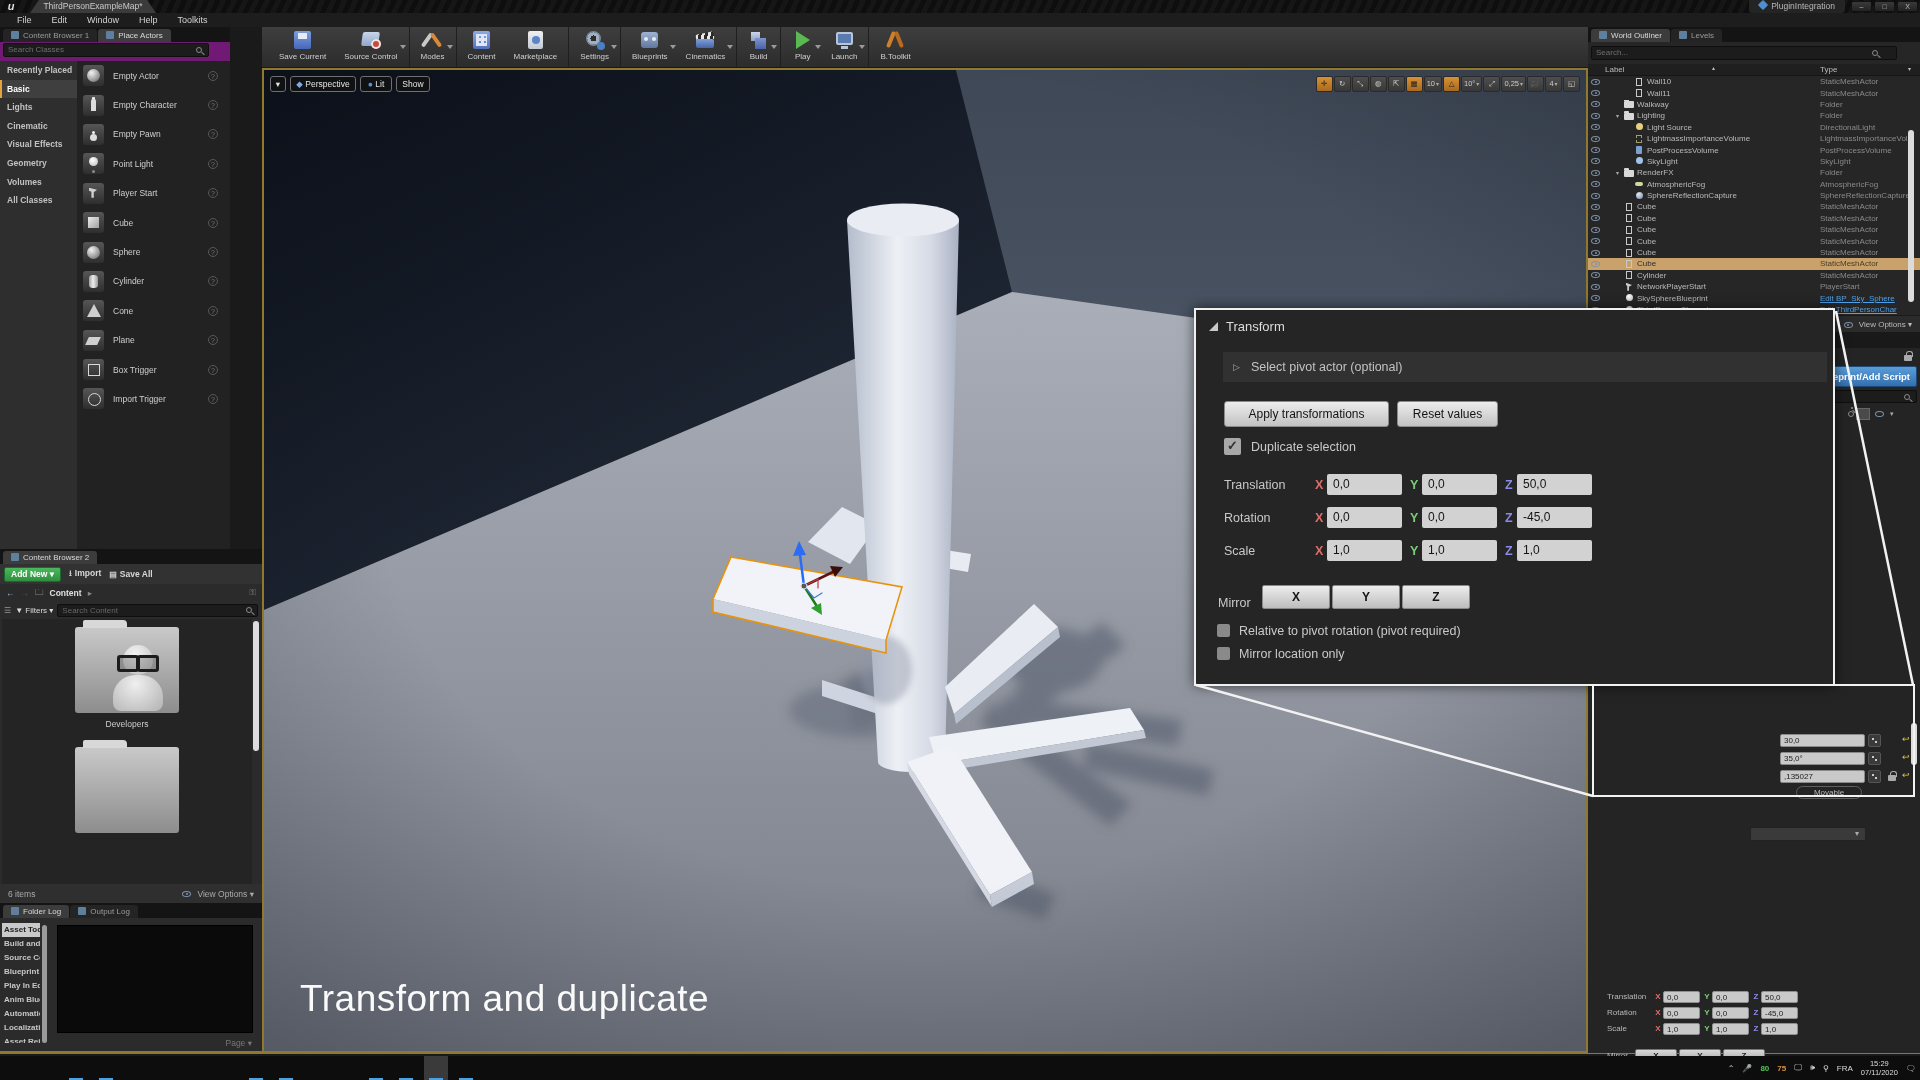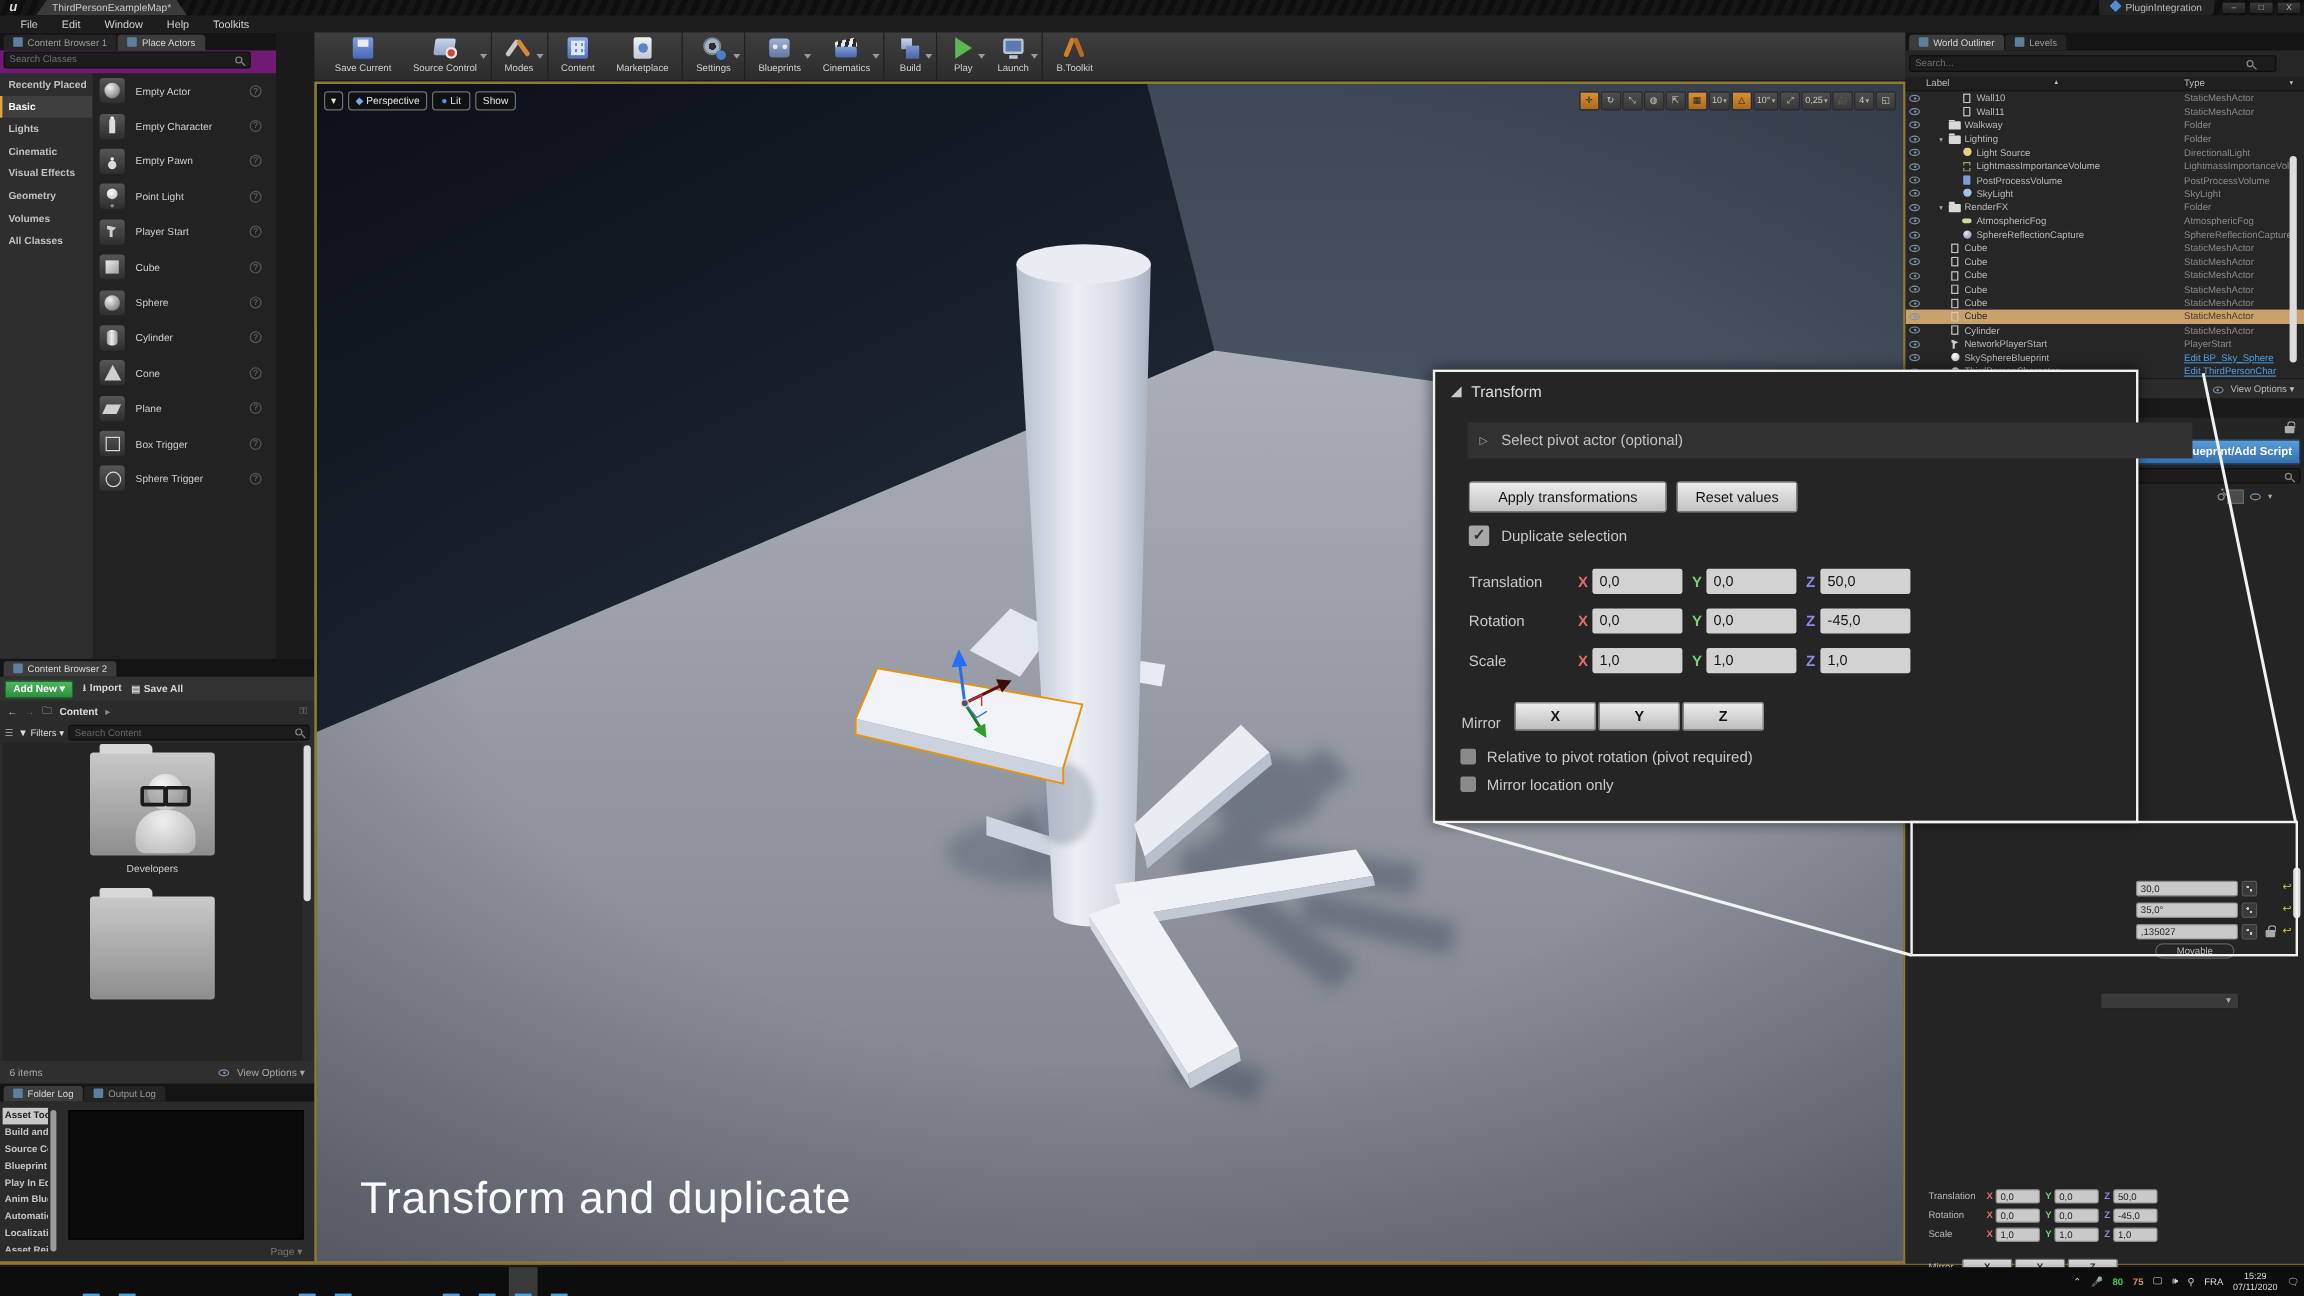--- a/index.html
+++ b/index.html
@@ -164,21 +164,21 @@
 .mini-lbl{width:47px;flex:none}
 .ax{font-weight:bold;font-size:8px;width:8px;text-align:center;flex:none;margin-right:1px}
 .ax.x{color:#e06c6c}.ax.y{color:#77d077}.ax.z{color:#8a8ae8}
 .mini-box{width:37px;height:12px;background:#c9c9c9;border-radius:2px;color:#1d1d1d;font-size:8px;line-height:11px;padding:0 3px;margin-right:3px;flex:none;border:1px solid #8f8f8f}
 .mini-mirror-btn{width:42px;height:13px;background:linear-gradient(#d9d9d9,#a8a8a8);border:1px solid #777;border-radius:2px;color:#222;font-size:8px;font-weight:bold;line-height:12px;text-align:center;margin-right:2px}
 .mini-cb{width:8px;height:8px;background:#8a8a8a;border-radius:1px;margin-right:5px;flex:none}
 
 .callout-frame{position:absolute;left:1592px;top:684px;width:323px;height:113px;border:2.5px solid #f2f2f2;z-index:30;pointer-events:none}
 svg.lines{position:absolute;left:0;top:0;width:1920px;height:1080px;z-index:31;pointer-events:none}
 
-.dialog{left:1194px;top:308px;width:588px;height:378px;background:#252525;border:2.5px solid #f0f0f0;z-index:20;box-shadow:0 0 12px rgba(0,0,0,.6)}
+.dialog{left:1194px;top:308px;width:641px;height:378px;background:#252525;border:2.5px solid #f0f0f0;z-index:20;box-shadow:0 0 12px rgba(0,0,0,.6)}
 .dlg-title{position:absolute;left:30px;top:9px;font-size:13px;color:#dedede}
 .dlg-tri{position:absolute;left:13px;top:12px;width:0;height:0;border-left:9px solid transparent;border-bottom:9px solid #c9c9c9}
 .pivot-row{position:absolute;left:27px;top:42px;width:604px;height:30px;background:#313131;color:#c2c2c2;font-size:12.5px;line-height:30px;padding-left:28px}
 .pivot-row::before{content:"▷";position:absolute;left:10px;top:0;font-size:9px;color:#aaa}
 .dlg-btn{position:absolute;height:26px;background:linear-gradient(#ededed,#c2c2c2);border:1px solid #8a8a8a;border-radius:3px;color:#141414;font-size:12px;text-align:center}
 .dlg-cb{position:absolute;width:17px;height:17px;background:#a8a8a8;border-radius:2px;color:#333;font-size:13px;font-weight:bold;line-height:16px;text-align:center}
 .dlg-cb.small{width:13px;height:13px;background:#8a8a8a}
 .dlg-lbl{position:absolute;font-size:12.5px;color:#c9c9c9}
 .tr-row{position:absolute;left:28px;height:21px;display:flex;align-items:center;font-size:12.5px;color:#c9c9c9}
 .tr-row .tr-label{width:91px;flex:none}
@@ -299,21 +299,21 @@
         </div>
 
         <div class="actor" data-icon="box-trigger">
           <div class="thumb"></div>
           <div class="albl">Box Trigger</div>
           <div class="qmark">?</div>
         </div>
 
         <div class="actor" data-icon="sphere-trigger">
           <div class="thumb"></div>
-          <div class="albl">Sphere Trigger</div>
+          <div class="albl">Import Trigger</div>
           <div class="qmark">?</div>
         </div>
 
     </div>
   </div>
 
   <div class="abs cb2">
     <div class="tabstrip">
         <div class="tab active"><span class="tic"></span><span>Content Browser 2</span></div>
       </div>

